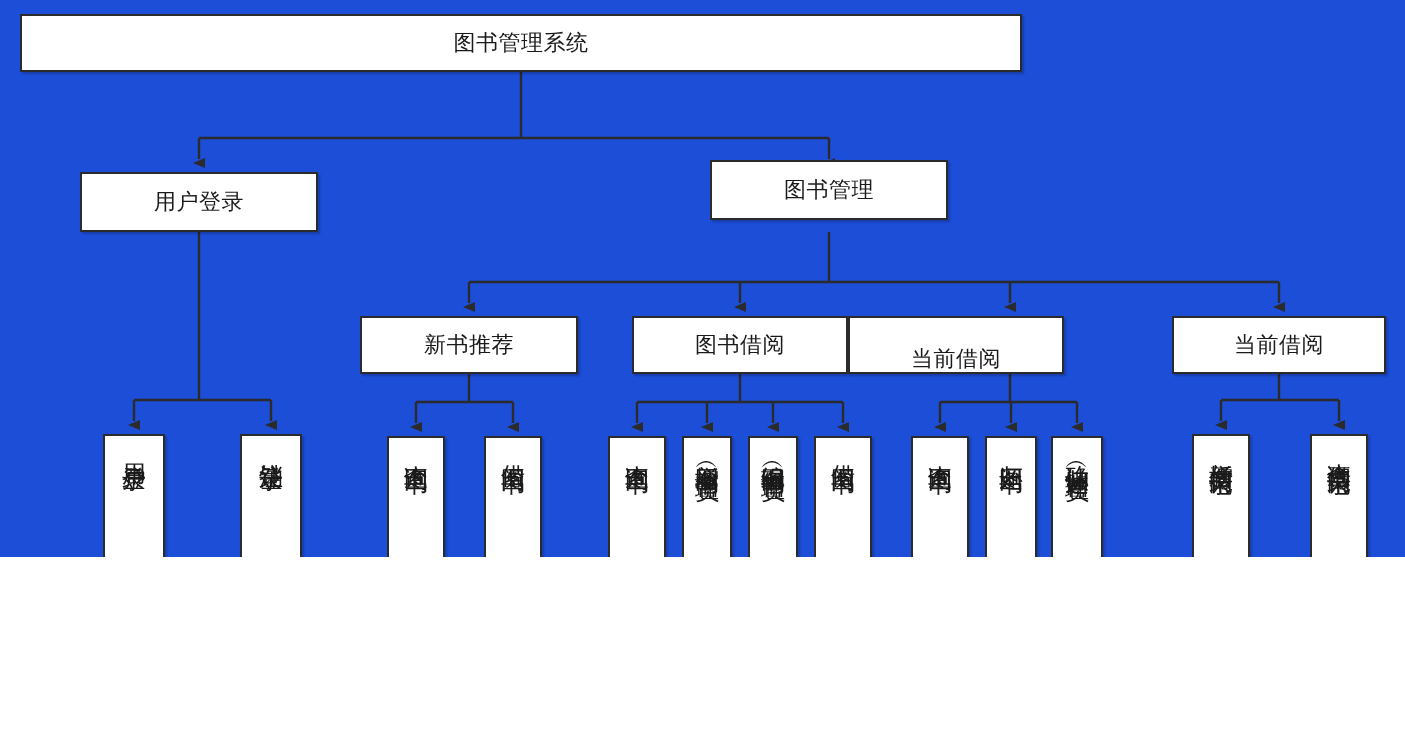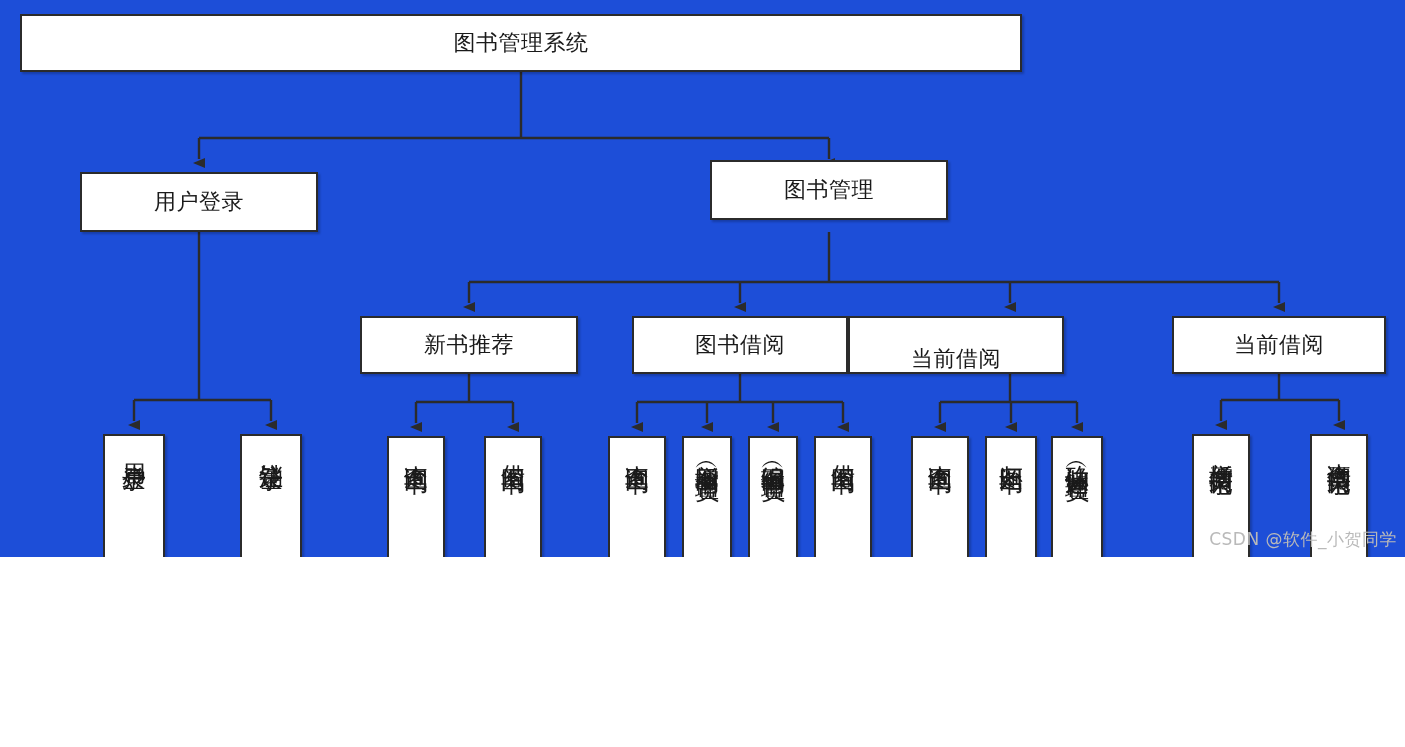--- a/index.html
+++ b/index.html
@@ -178,14 +178,13 @@
         <span class="label">确认归还（管理员）</span>
       </div>
       <div class="node v" style="left: 1192px; top: 434px; width: 58px; height: 300px;">
         <span class="label">新增借阅记录</span>
       </div>
       <div class="node v" style="left: 1310px; top: 434px; width: 58px; height: 300px;">
         <span class="label">查询借阅记录</span>
       </div>
     </div>
 
-  <div class="watermark">CSDN @软件_小贺同学</div>
 </div>
 
 </body></html>

